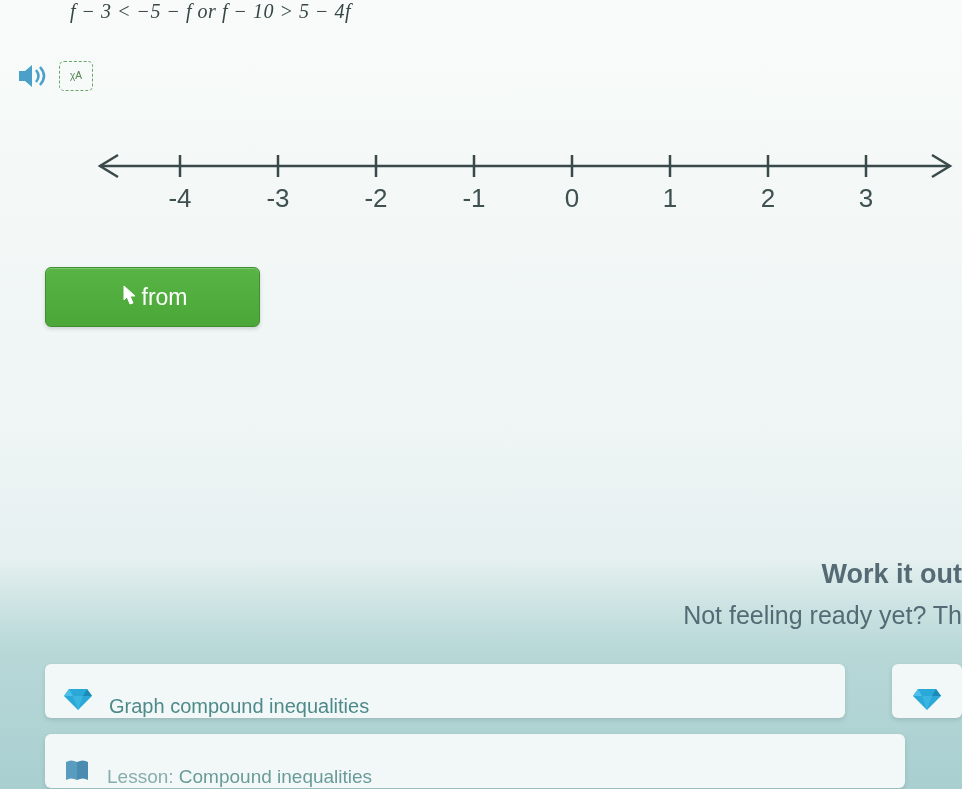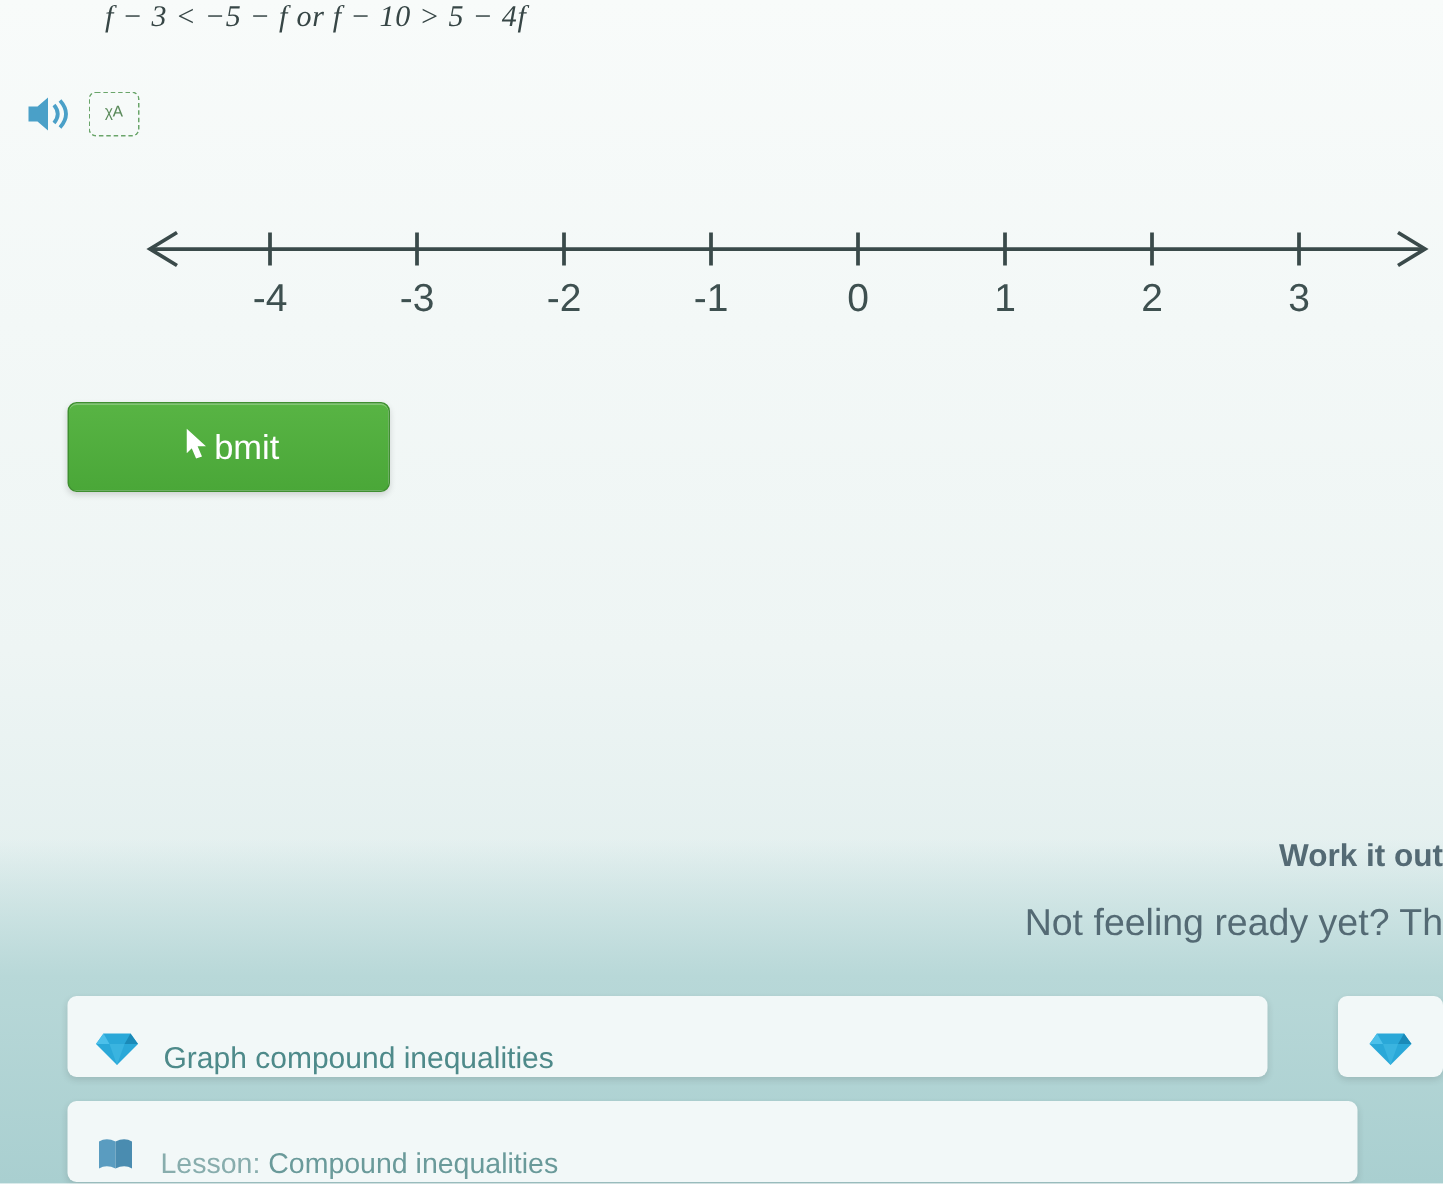--- a/index.html
+++ b/index.html
@@ -79,21 +79,21 @@
     position: absolute;
     left: 0; right: 0; bottom: 0;
     height: 230px;
     background: linear-gradient(180deg, rgba(182,212,213,0) 0%, #b8d8d8 40%, #a9cfd0 100%);
     padding: 0 0 0 40px;
   }
   .work-it-out {
     position: absolute;
     right: 0; top: 0;
     font-family: Verdana, sans-serif;
-    font-size: 21px;
+    font-size: 27px;
     font-weight: 600;
     color: #546a74;
   }
   .not-ready {
     position: absolute;
     right: 0; top: 42px;
     font-family: Verdana, sans-serif;
     font-size: 25px;
     color: #546a74;
   }
@@ -174,21 +174,21 @@
         </g>
     </svg>
   </div>
 
   <button class="submit-btn">
     <span class="cursor-icon">
       <svg width="20" height="22" viewBox="0 0 20 22">
         <path d="M6 2 L6 16 L9 13 L12 20 L15 19 L12 12 L17 12 Z" fill="#ffffff" stroke="#ffffff" stroke-width="1"></path>
       </svg>
     </span>
-    <span>bmit</span>
+    <span>from</span>
   </button>
 </div>
 
 <div class="footer-area">
   <div class="work-it-out">Work it out</div>
   <div class="not-ready">Not feeling ready yet? Th</div>
 
   <div class="card card1">
     <span class="gem-icon">
       <svg width="30" height="24" viewBox="0 0 30 24">

